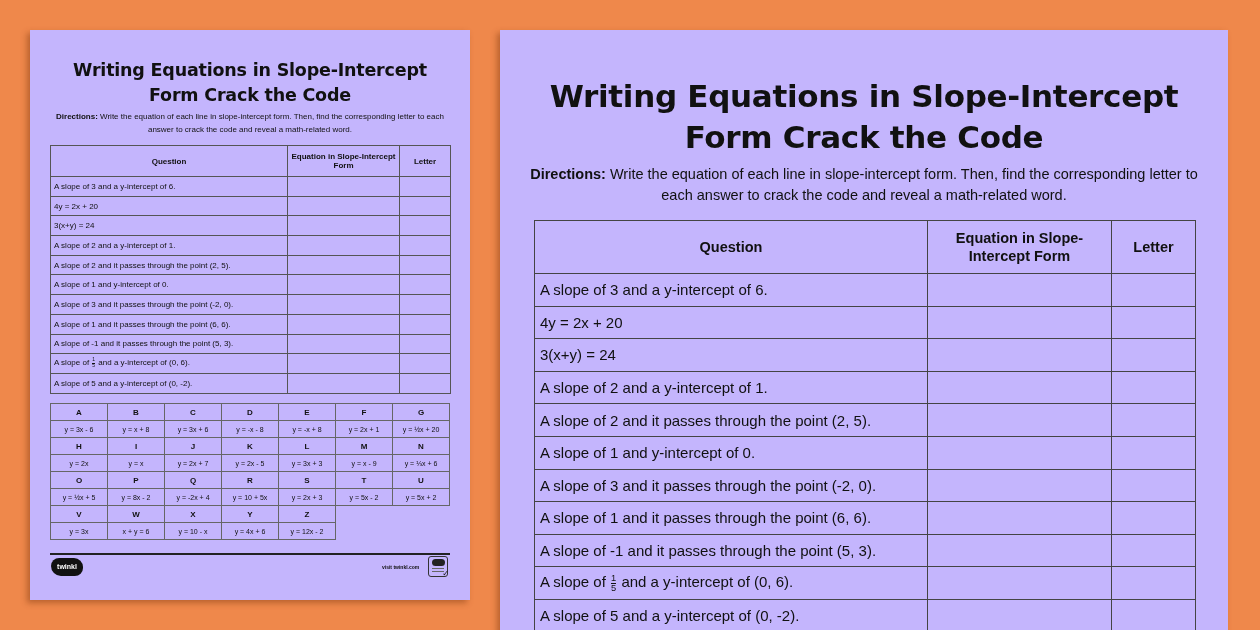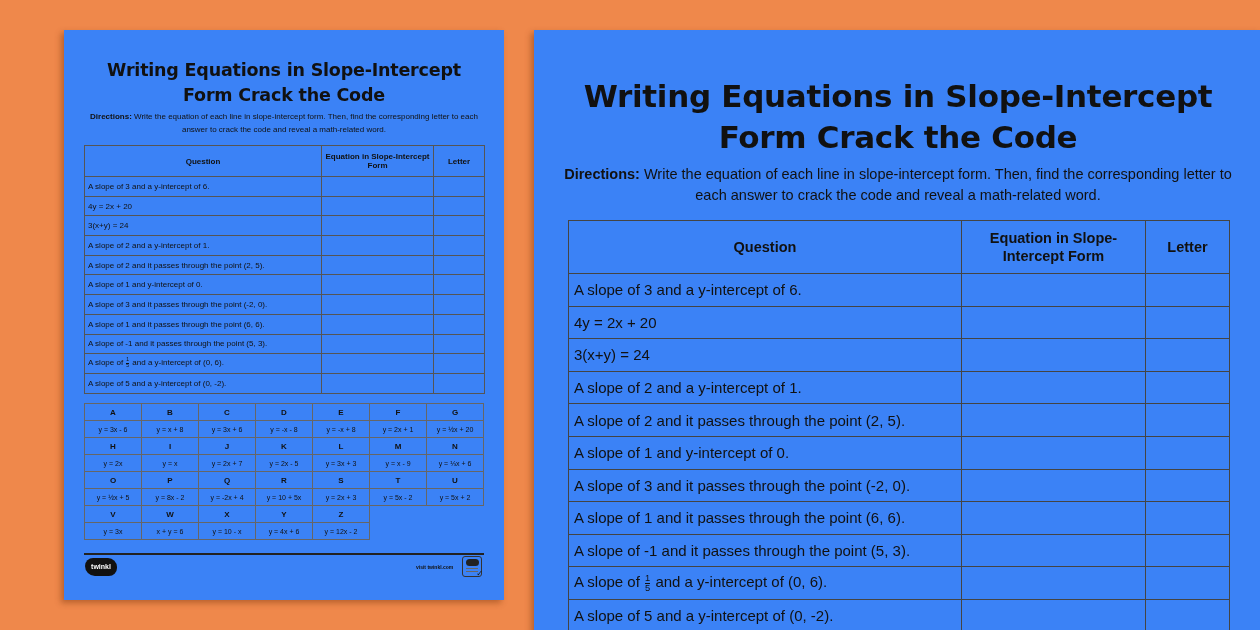--- a/index.html
+++ b/index.html
@@ -1,19 +1,19 @@
 <!DOCTYPE html>
 <html><head>
 <meta charset="utf-8">
 <style>
   * { box-sizing: border-box; margin: 0; padding: 0; }
   html, body { width: 1260px; height: 630px; overflow: hidden; }
   body { background: #EF884B; position: relative; font-family: "DejaVu Sans", sans-serif; color: #111; }
 
-  .page { position: absolute; background: #3b82f6; box-shadow: -3px 3px 6px rgba(120,50,10,0.45); overflow: hidden; margin-left: 34px; }
+  .page { position: absolute; background: #c4b5fd; box-shadow: -3px 3px 6px rgba(120,50,10,0.45); overflow: hidden; }
   #page-left { left: 30px; top: 30px; width: 440px; height: 570px; }
   #page-right { left: 500px; top: 30px; width: 728px; height: 620px; }
 
   
   .l-title { position: absolute; left: 0; width: 100%; top: 28px; text-align: center; font-weight: bold; font-size: 17.5px; line-height: 25px; letter-spacing: -0.2px; }
   .l-dir { position: absolute; left: 20px; right: 20px; top: 80px; text-align: center; font-size: 8px; line-height: 13px; font-family: "Liberation Sans", sans-serif; }
   .l-dir b { font-weight: bold; }
 
   table.q { position: absolute; border-collapse: collapse; table-layout: fixed; }
   table.q td, table.q th { border: 1px solid #555; }

